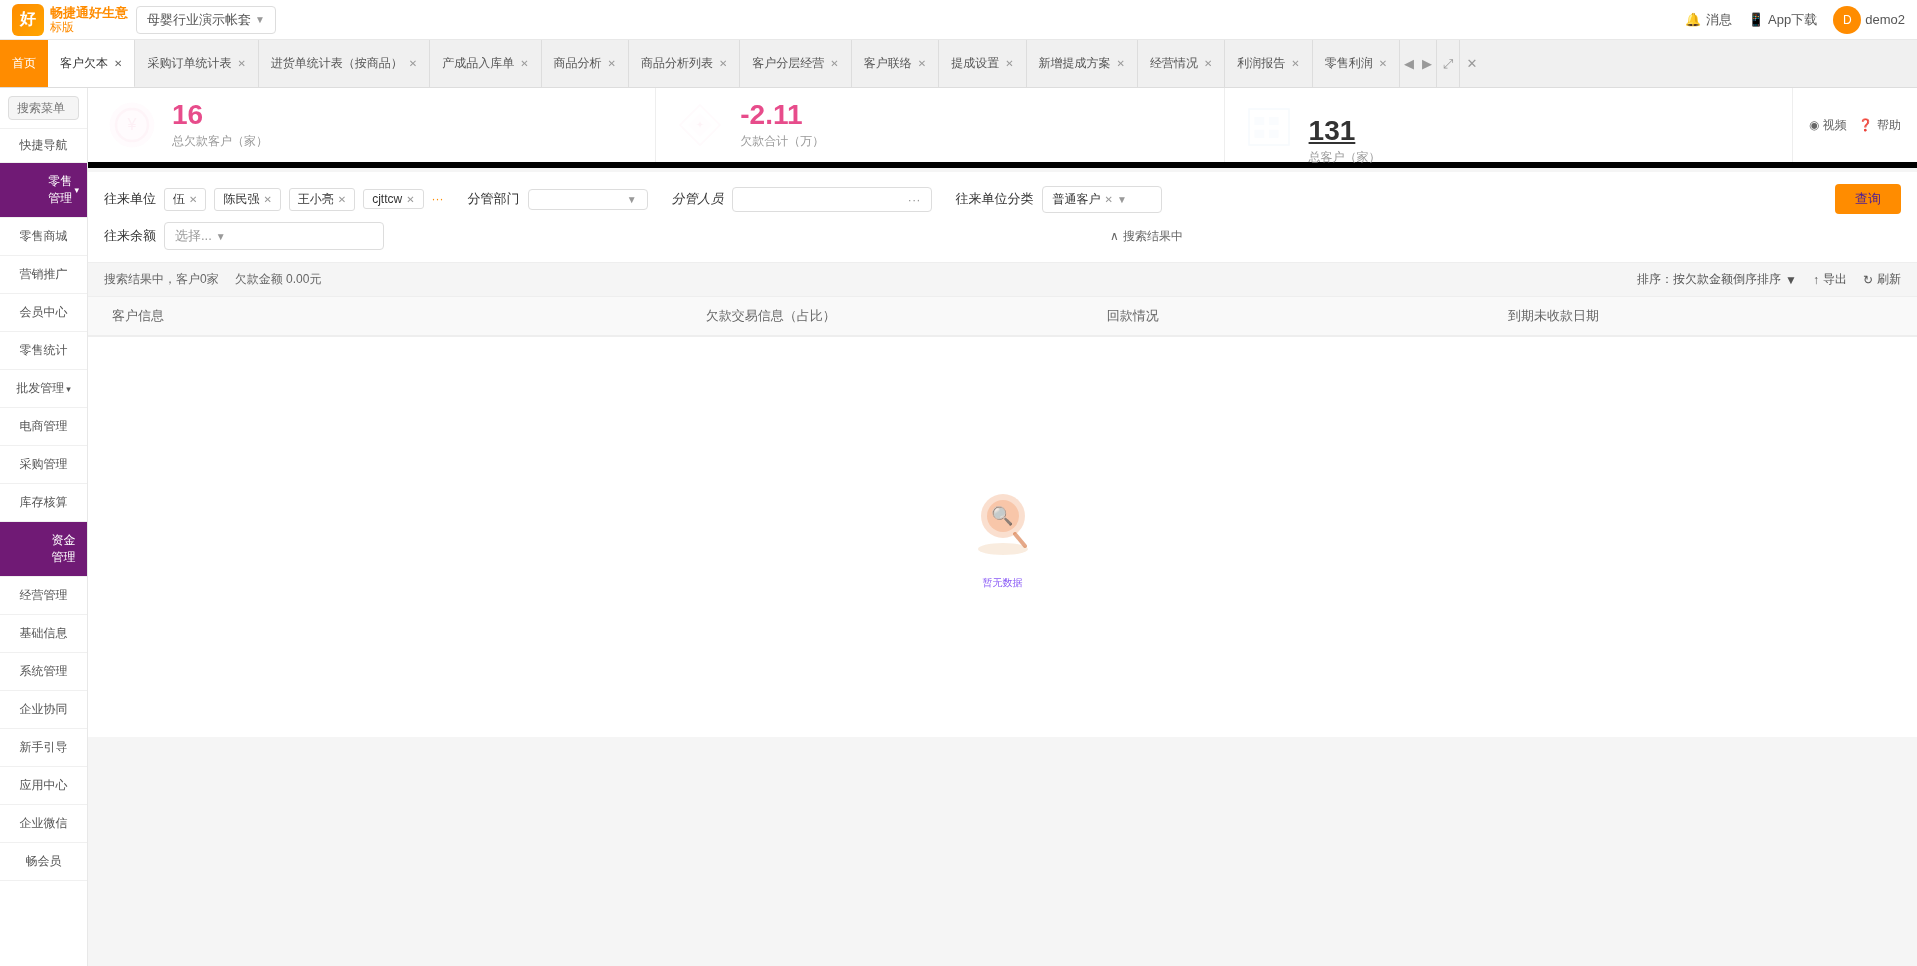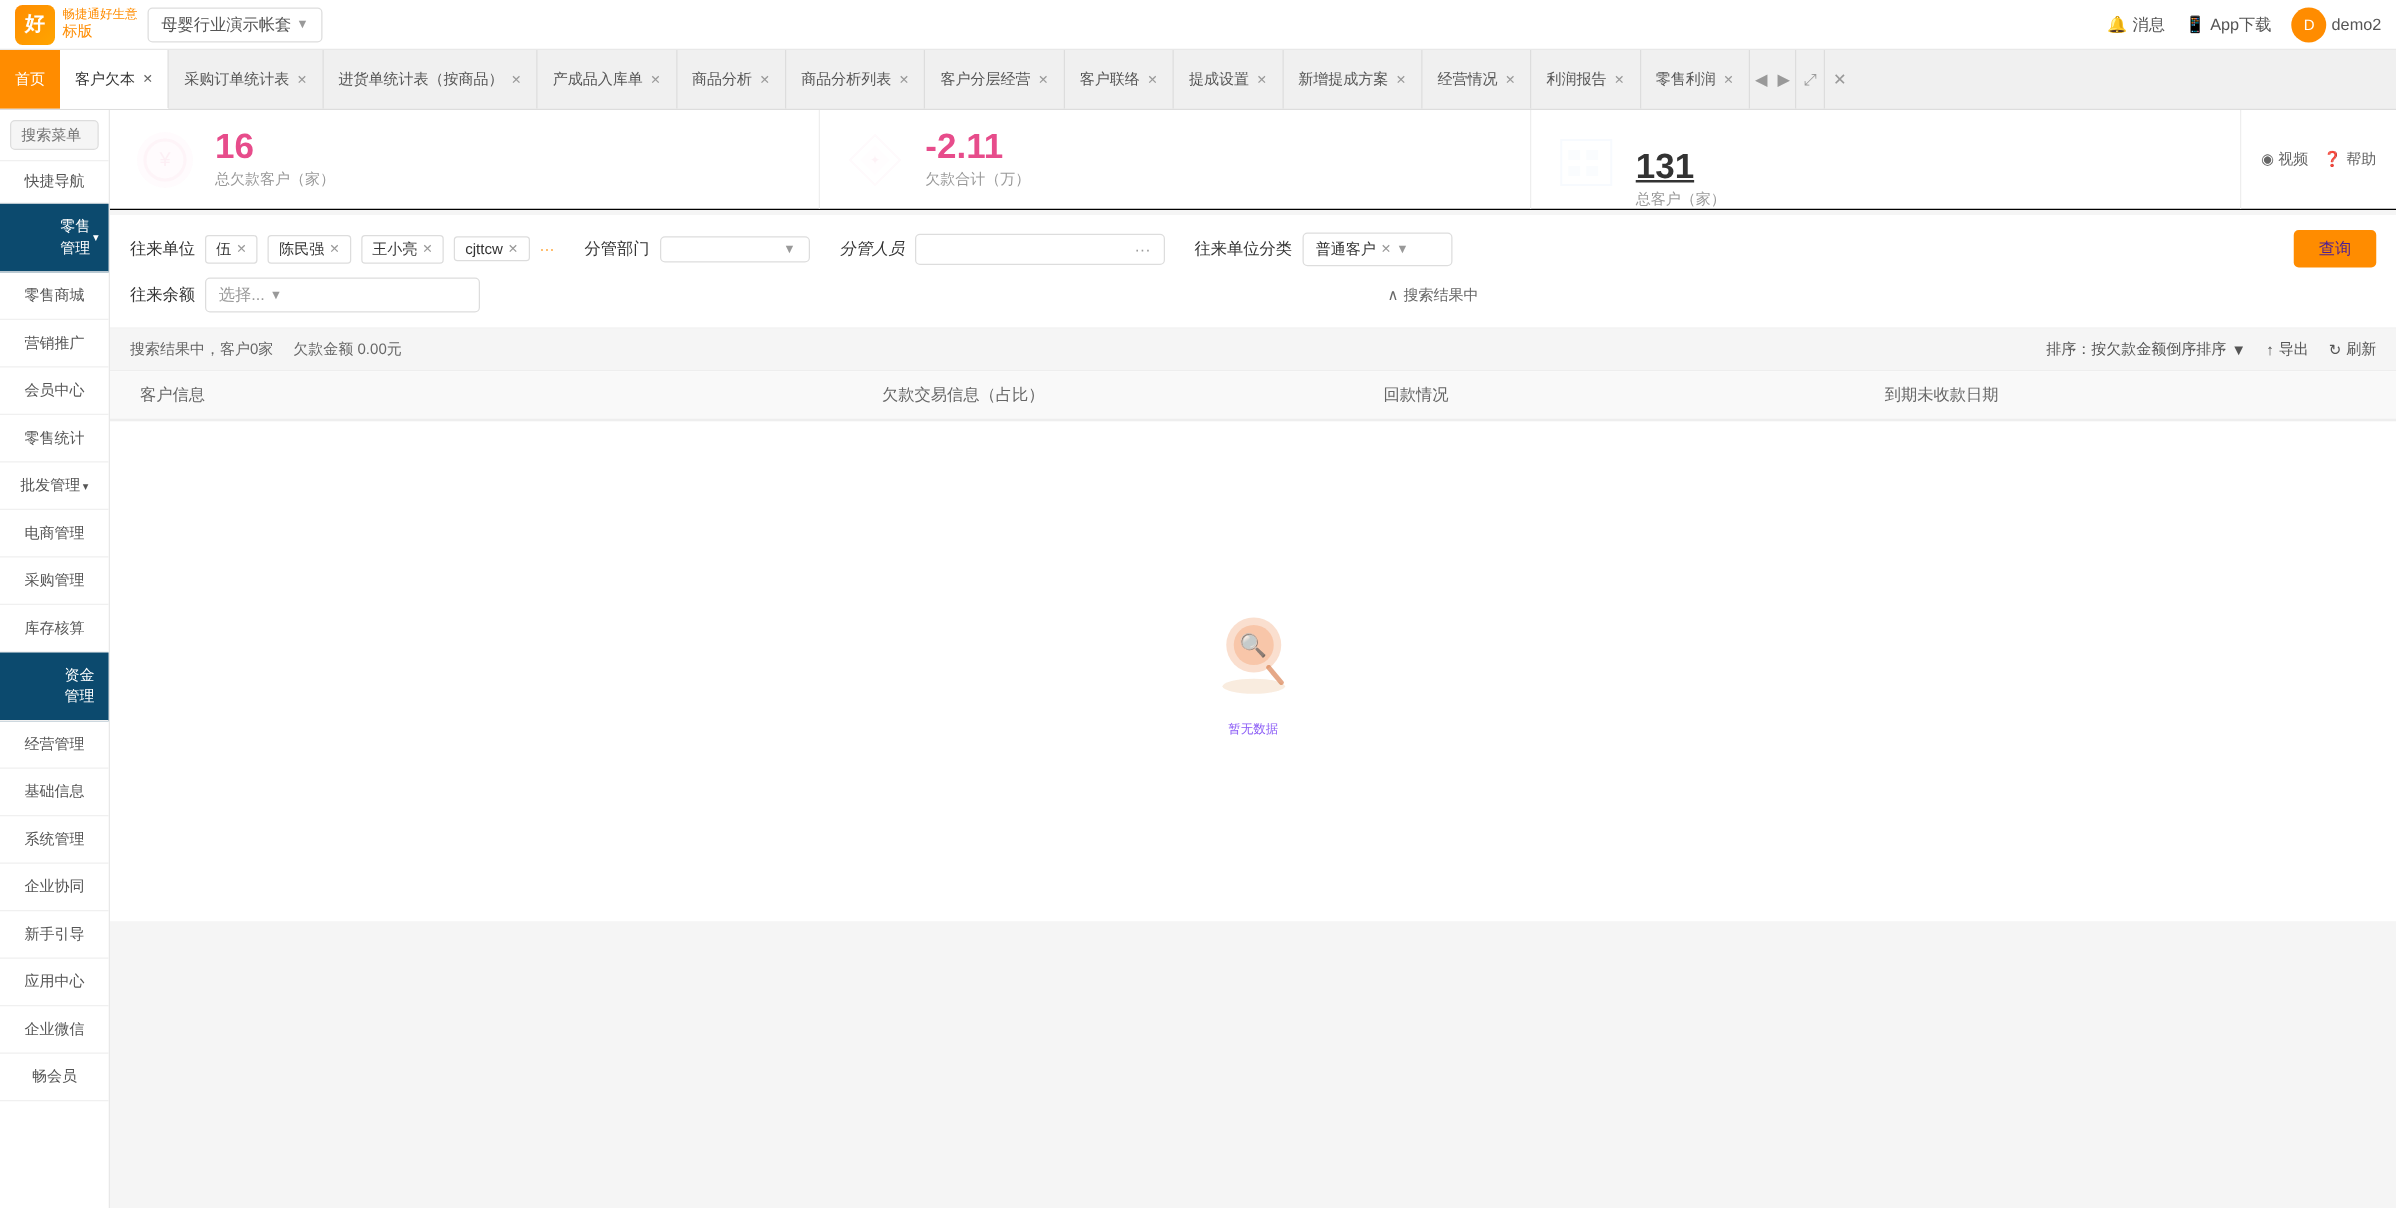--- a/index.html
+++ b/index.html
@@ -18,21 +18,21 @@
     .top-bar-left { display: flex; align-items: center; gap: 8px; }
     .logo-area { display: flex; align-items: center; gap: 6px; cursor: pointer; }
     .logo-icon {
       width: 32px; height: 32px;
       background: linear-gradient(135deg, #ff8c00, #ffa500);
       border-radius: 6px;
       display: flex; align-items: center; justify-content: center;
       color: white; font-size: 16px; font-weight: bold;
     }
     .logo-text { font-size: 12px; color: #ff8c00; line-height: 1.2; }
-    .logo-text .main { font-size: 10px; font-weight: normal; }
+    .logo-text .main { font-size: 13px; font-weight: bold; }
     .store-selector {
       display: flex; align-items: center; gap: 4px;
       padding: 4px 10px; border: 1px solid #ddd; border-radius: 4px;
       background: #fff; cursor: pointer; font-size: 13px; color: #555;
     }
     .top-bar-right { display: flex; align-items: center; gap: 16px; }
     .top-bar-btn { display: flex; align-items: center; gap: 4px; cursor: pointer; color: #555; font-size: 13px; }
     .avatar { width: 28px; height: 28px; border-radius: 50%; background: #ff8c00; display: flex; align-items: center; justify-content: center; color: white; font-size: 12px; }
 
     
@@ -92,30 +92,30 @@
       cursor: pointer; border-bottom: 1px solid #f0f0f0;
     }
     .sidebar-item {
       padding: 10px 8px;
       text-align: center;
       font-size: 12px;
       color: #555;
       cursor: pointer;
       border-bottom: 1px solid #f0f0f0;
     }
-    .sidebar-item.active { color: #fff; background: #0c4a6e; padding-left: 48px; }
+    .sidebar-item.active { color: #fff; background: #701a75; padding-left: 48px; }
     .sidebar-item.has-arrow { display: flex; align-items: center; justify-content: center; gap: 2px; }
 
     
     .content { flex: 1; overflow-y: auto; background: #f5f5f5; }
 
     
     .stats-bar {
       background: #fff;
-      border-bottom: 1px solid #000000;
+      border-bottom: 6px solid #000000;
       display: flex;
       padding: 0;
       position: relative;
       height: 80px;
     }
     .stat-item {
       flex: 1;
       display: flex;
       align-items: center;
       padding: 12px 20px;

